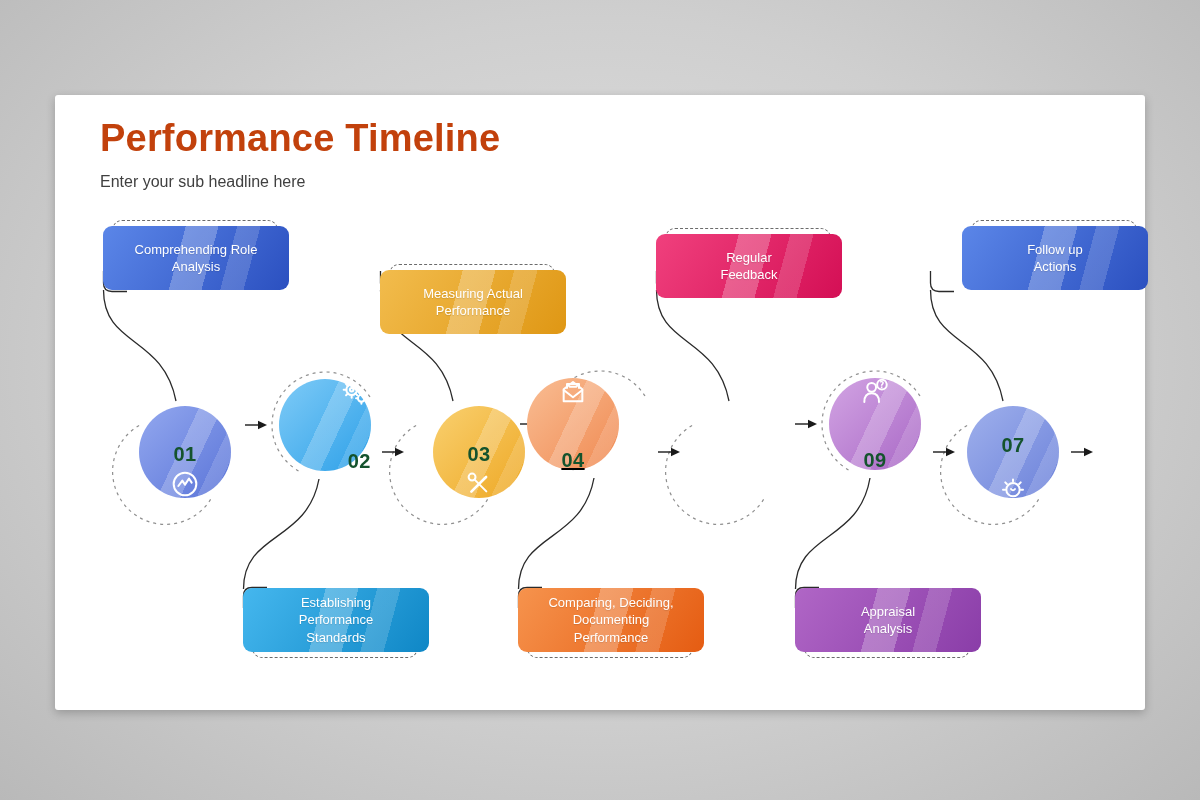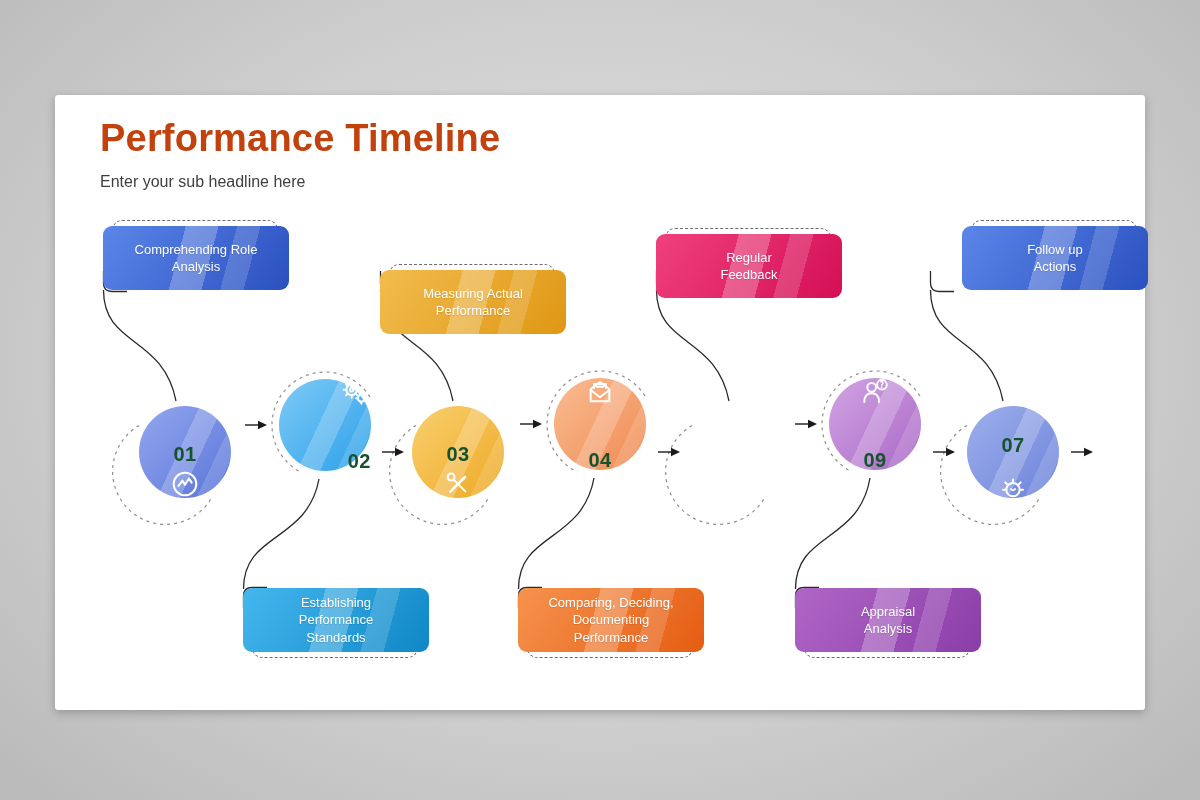--- a/index.html
+++ b/index.html
@@ -77,22 +77,22 @@
       rgba(255,255,255,.22) 46%, rgba(255,255,255,.22) 60%, transparent 60%,
       transparent 70%, rgba(255,255,255,.15) 70%, rgba(255,255,255,.15) 80%, transparent 80%);
   }
   .step .num { position:relative; z-index:1; color:#14532d; font-size:20px; font-weight:bold; letter-spacing:.5px; order:1;margin-top:39px; }
   .step .icon { position:relative; z-index:1; order:2; line-height:0; }
   .step.flip .num { order:3; }
   .step .icon svg { width:32px; height:32px; stroke:#fff; stroke-width:1.5; fill:none; stroke-linecap:round; stroke-linejoin:round; }
 
   .s1 { left:84px;  top:311px; } .s1 .sfill { background:linear-gradient(135deg,#93a8ef,#5a74d8); }
   .s2 { left:224px; top:284px;align-items:flex-end; } .s2 .sfill { background:linear-gradient(135deg,#7fcbf7,#2da0e8); }
-  .s3 { left:357px; top:311px; } .s3 .sfill { background:linear-gradient(135deg,#f9d06f,#eea825); }
-  .s4 { left:499px; top:283px; } .s4 .sfill { background:linear-gradient(135deg,#f9bd93,#f08a52); }
+  .s3 { left:378px; top:311px; } .s3 .sfill { background:linear-gradient(135deg,#f9d06f,#eea825); }
+  .s4 { left:472px; top:283px;text-decoration:underline; } .s4 .sfill { background:linear-gradient(135deg,#f9bd93,#f08a52); }
   .s5 { left:637px; top:311px; } .s5 .sfill { background:linear-gradient(135deg,#f78fb0,#ea4a7e); }
   .s6 { left:774px; top:283px; } .s6 .sfill { background:linear-gradient(135deg,#d2a4e3,#a968c6); }
   .s7 { left:912px; top:311px;gap:20px; } .s7 .sfill { background:linear-gradient(135deg,#9fb0ec,#6c82da); }
 </style>
 </head>
 <body>
 
 <div class="slide">
 
   <div class="title">Performance Timeline</div>

